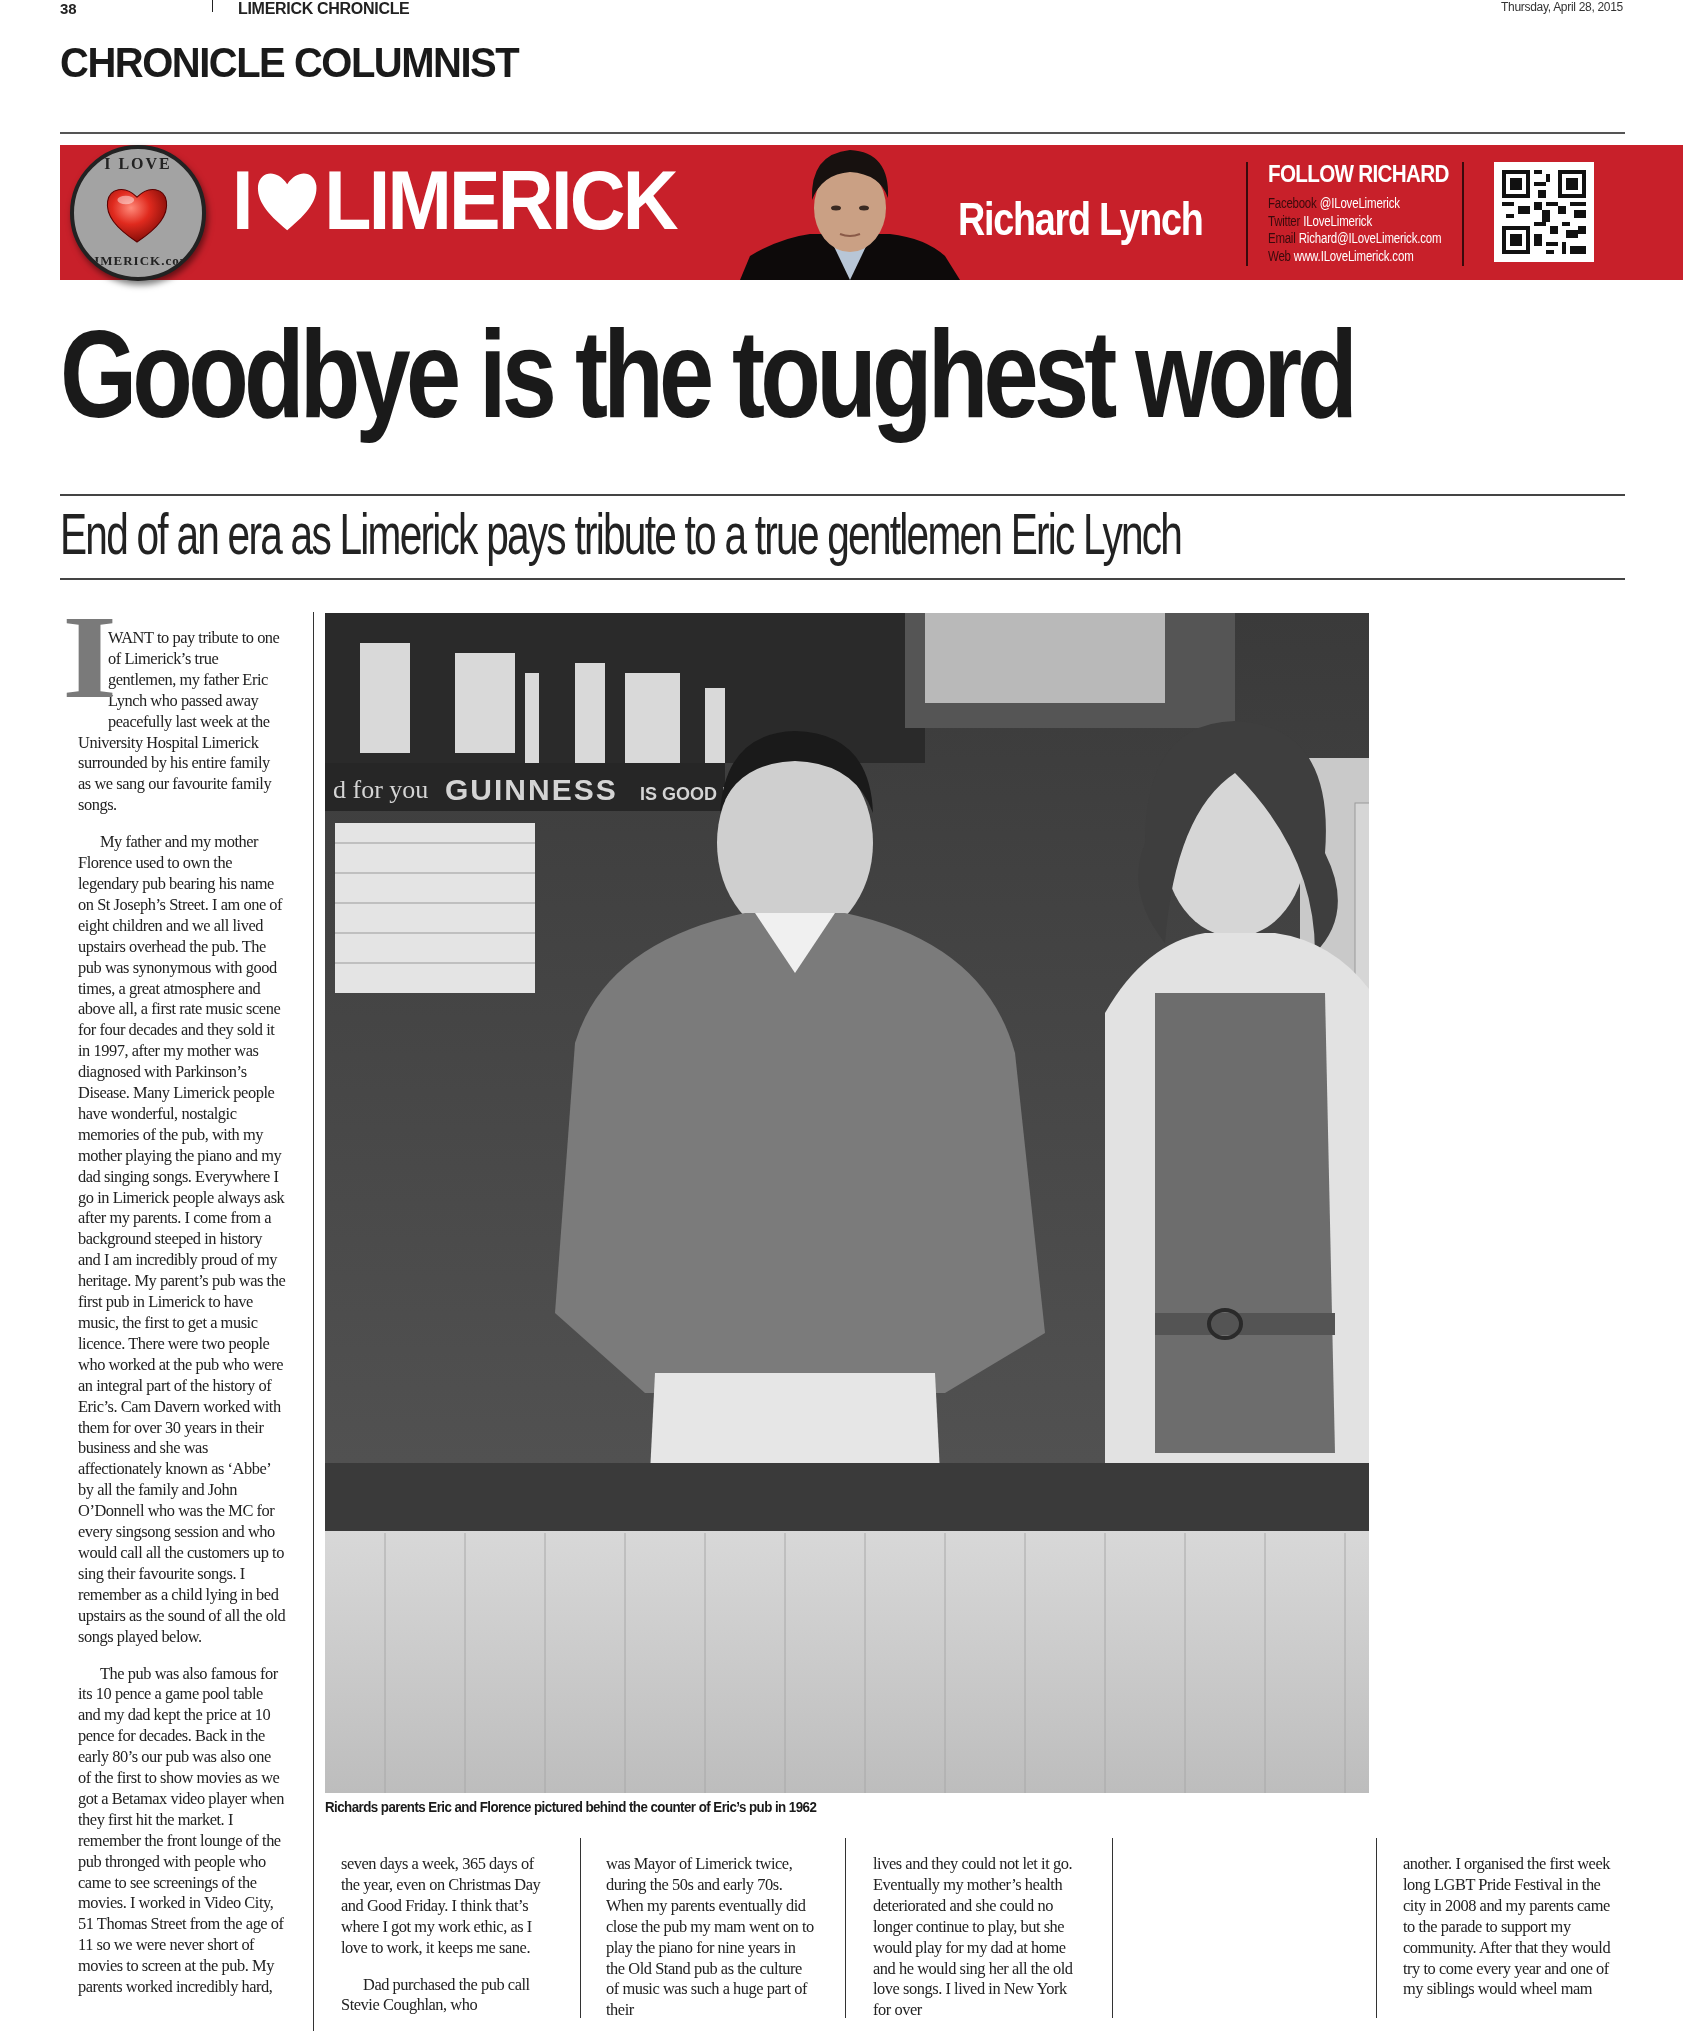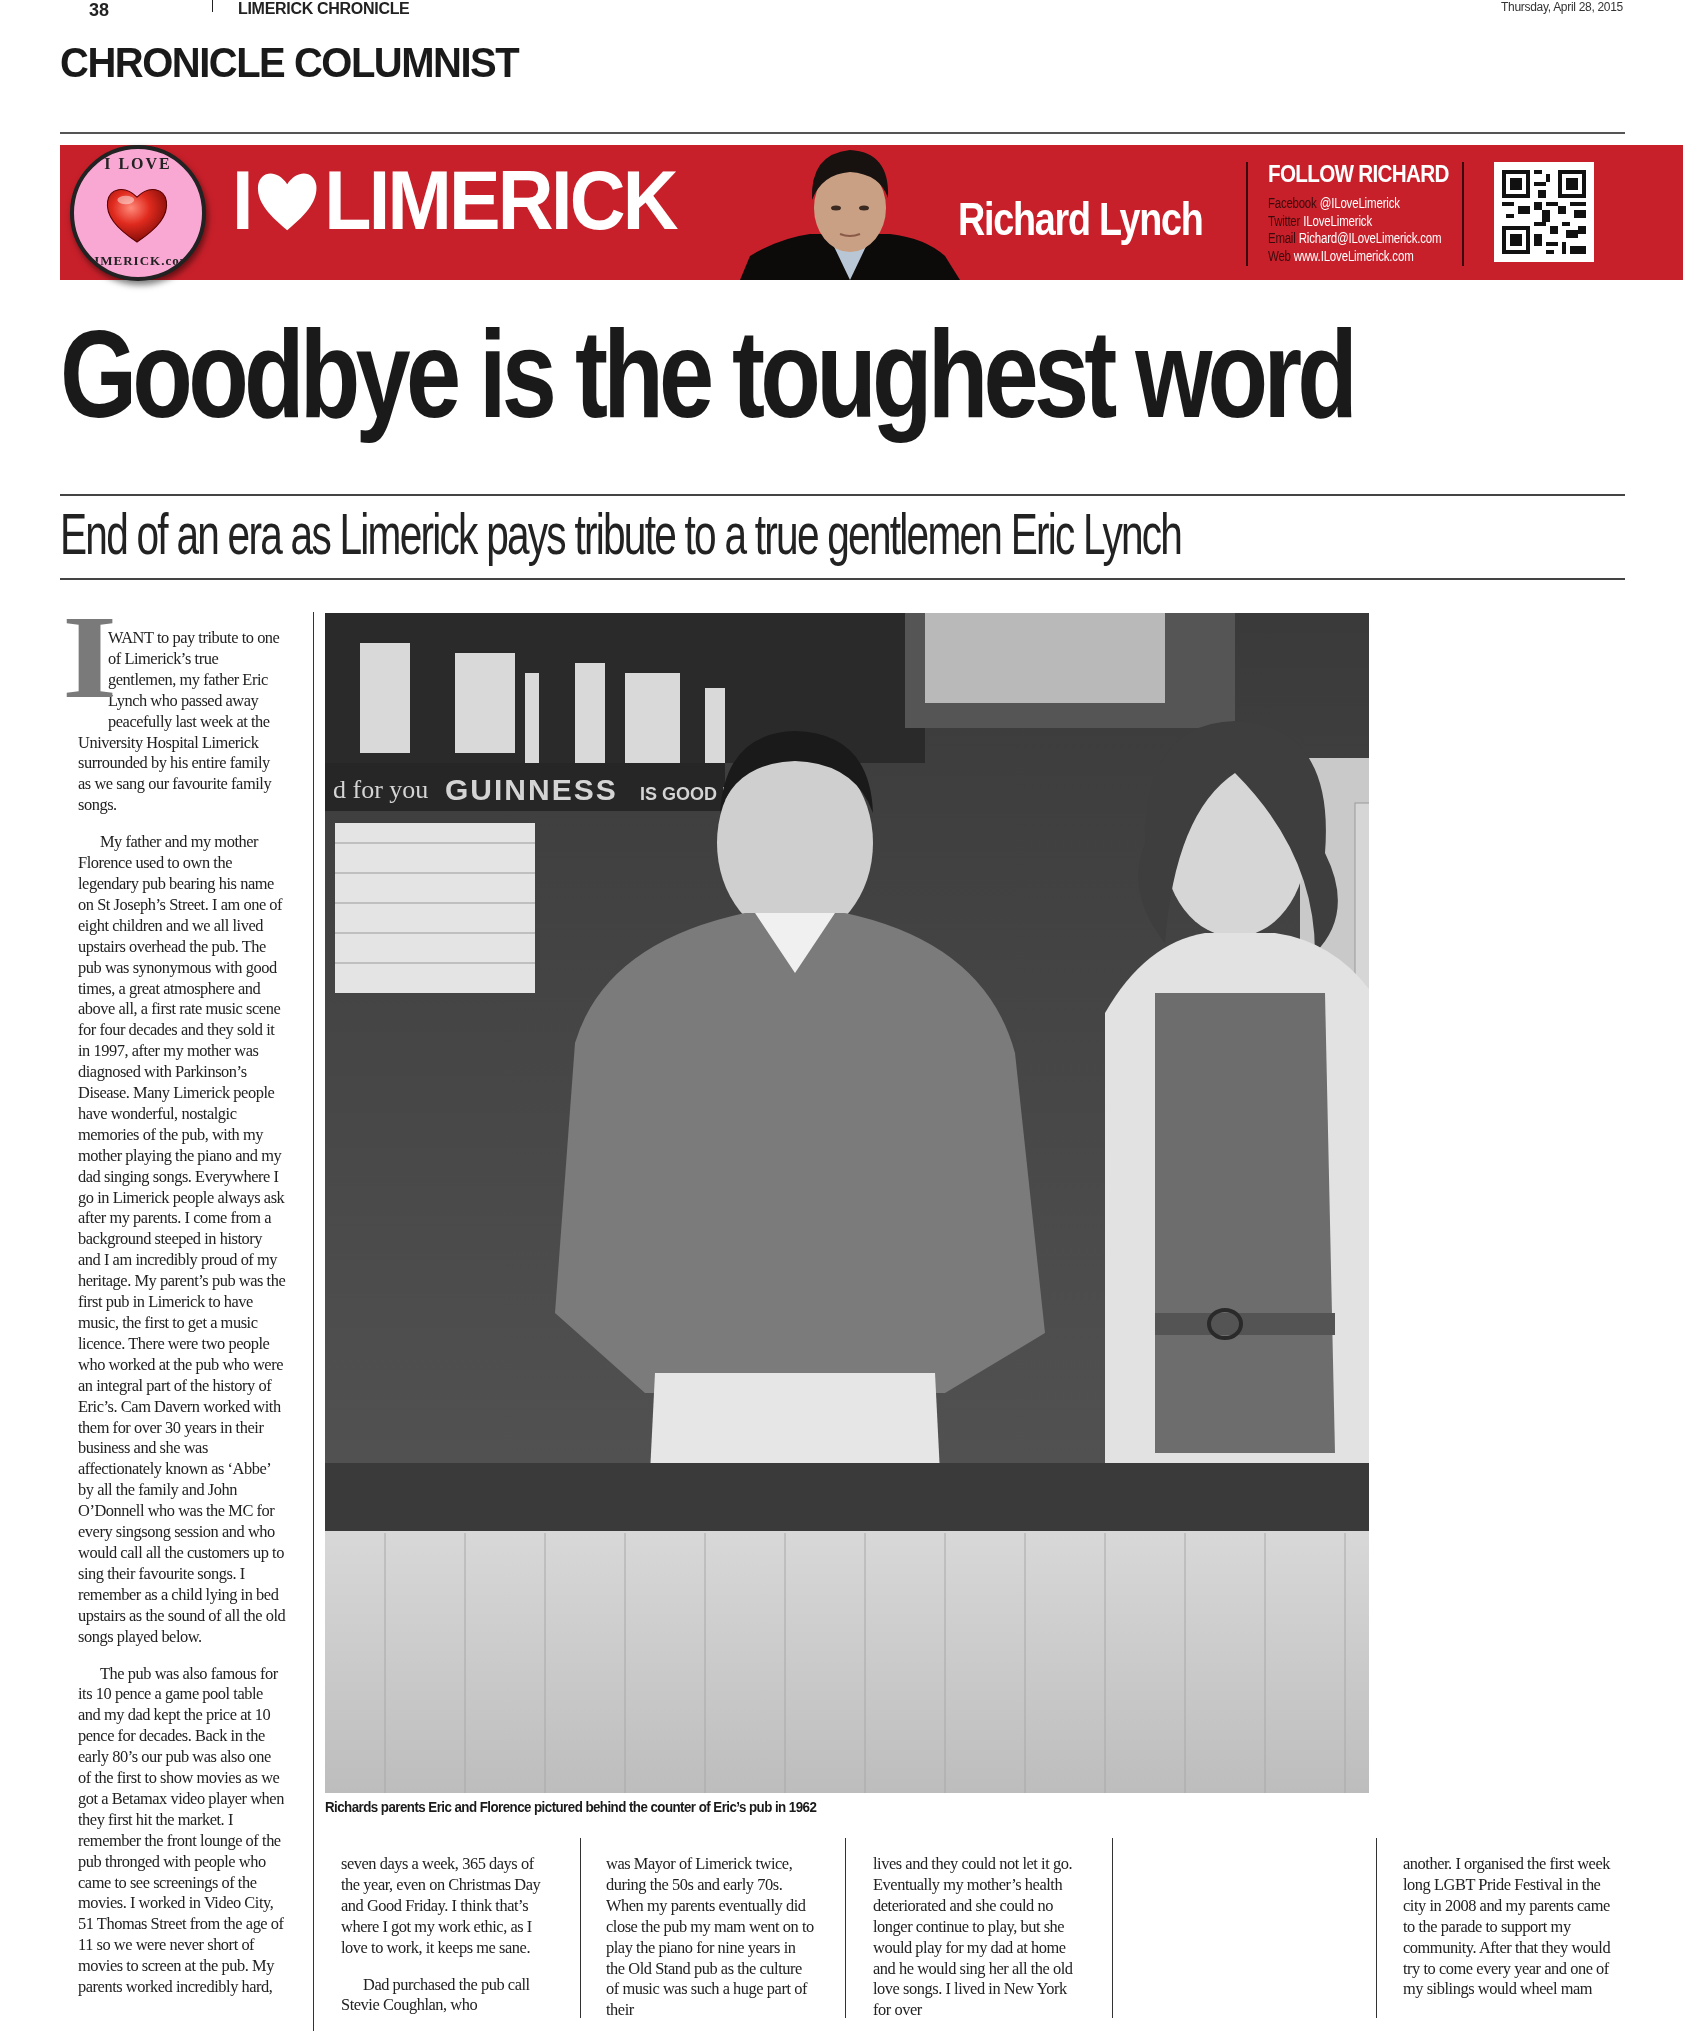--- a/index.html
+++ b/index.html
@@ -1,30 +1,30 @@
 <!DOCTYPE html>
 <html><head>
 <meta charset="utf-8">
 <style>
   html, body { margin:0; padding:0; background:#ffffff; }
   body { width:1683px; height:2031px; position:relative; overflow:hidden; color:#1a1a1a; font-family:"Liberation Serif", serif; }
   .abs { position:absolute; }
 
   
-  .folio-page { left:60px; top:0; font-family:"Liberation Sans", sans-serif; font-weight:bold; font-size:18px; color:#222;margin-left:29px; }
+  .folio-page { left:60px; top:0; font-family:"Liberation Sans", sans-serif; font-weight:bold; font-size:15px; color:#222; }
   .folio-rule { left:212px; top:0; width:1px; height:12px; background:#222; }
   .folio-pub { left:238px; top:0; font-family:"Liberation Sans", sans-serif; font-weight:bold; font-size:16px; letter-spacing:-0.3px; color:#222; }
   .folio-date { right:60px; top:0; font-family:"Liberation Sans", sans-serif; font-size:12px; color:#333; letter-spacing:-0.3px; }
 
   .section-title { left:60px; top:40px; font-family:"Liberation Sans", sans-serif; font-weight:900; font-size:40px; letter-spacing:-1.5px; color:#1a1a1a; transform:scaleY(1.05); }
   .top-rule { left:60px; top:132px; width:1565px; height:2px; background:#555; }
 
   
   .banner { left:60px; top:145px; width:1623px; height:135px; background:#c8202a; }
-  .logo-badge { left:70px; top:145px; width:128px; height:128px; border-radius:50%; background:#f9a8d4; border:4px solid #222; box-shadow:2px 4px 6px rgba(0,0,0,0.5); overflow:hidden; }
+  .logo-badge { left:70px; top:145px; width:128px; height:128px; border-radius:50%; background:#a3a3a3; border:4px solid #222; box-shadow:2px 4px 6px rgba(0,0,0,0.5); overflow:hidden; }
   .logo-text-top { position:absolute; left:0; top:6px; width:100%; text-align:center; font-family:"Liberation Serif", serif; font-weight:bold; font-size:16px; color:#222; letter-spacing:2px; }
   .logo-text-bottom { position:absolute; left:0; bottom:8px; width:100%; text-align:center; font-family:"Liberation Serif", serif; font-weight:bold; font-size:13px; color:#222; letter-spacing:1px; }
   .logo-heart { position:absolute; left:28px; top:30px; width:70px; height:70px; }
   .banner-title { left:232px; top:158px; font-family:"Liberation Sans", sans-serif; font-weight:900; font-size:84px; color:#ffffff; letter-spacing:-3px; line-height:1; transform:scaleX(0.92); transform-origin:left top; display:flex; align-items:center; }
   .banner-title .heart { display:inline-block; width:72px; height:72px; margin:0 4px; }
   .portrait { left:740px; top:138px; width:220px; height:142px; overflow:hidden; }
   .author-name { left:958px; top:192px; font-family:"Liberation Sans", sans-serif; font-weight:bold; font-size:46px; color:#ffffff; letter-spacing:-1.5px; transform:scaleX(0.82); transform-origin:left top; white-space:nowrap; }
   .banner-divider1 { left:1246px; top:162px; width:2px; height:104px; background:#3a0a0c; }
   .banner-divider2 { left:1462px; top:162px; width:2px; height:104px; background:#3a0a0c; }
   .follow-title { left:1268px; top:160px; font-family:"Liberation Sans", sans-serif; font-weight:bold; font-size:24px; color:#ffffff; letter-spacing:-0.8px; transform:scaleX(0.86); transform-origin:left top; white-space:nowrap; }

